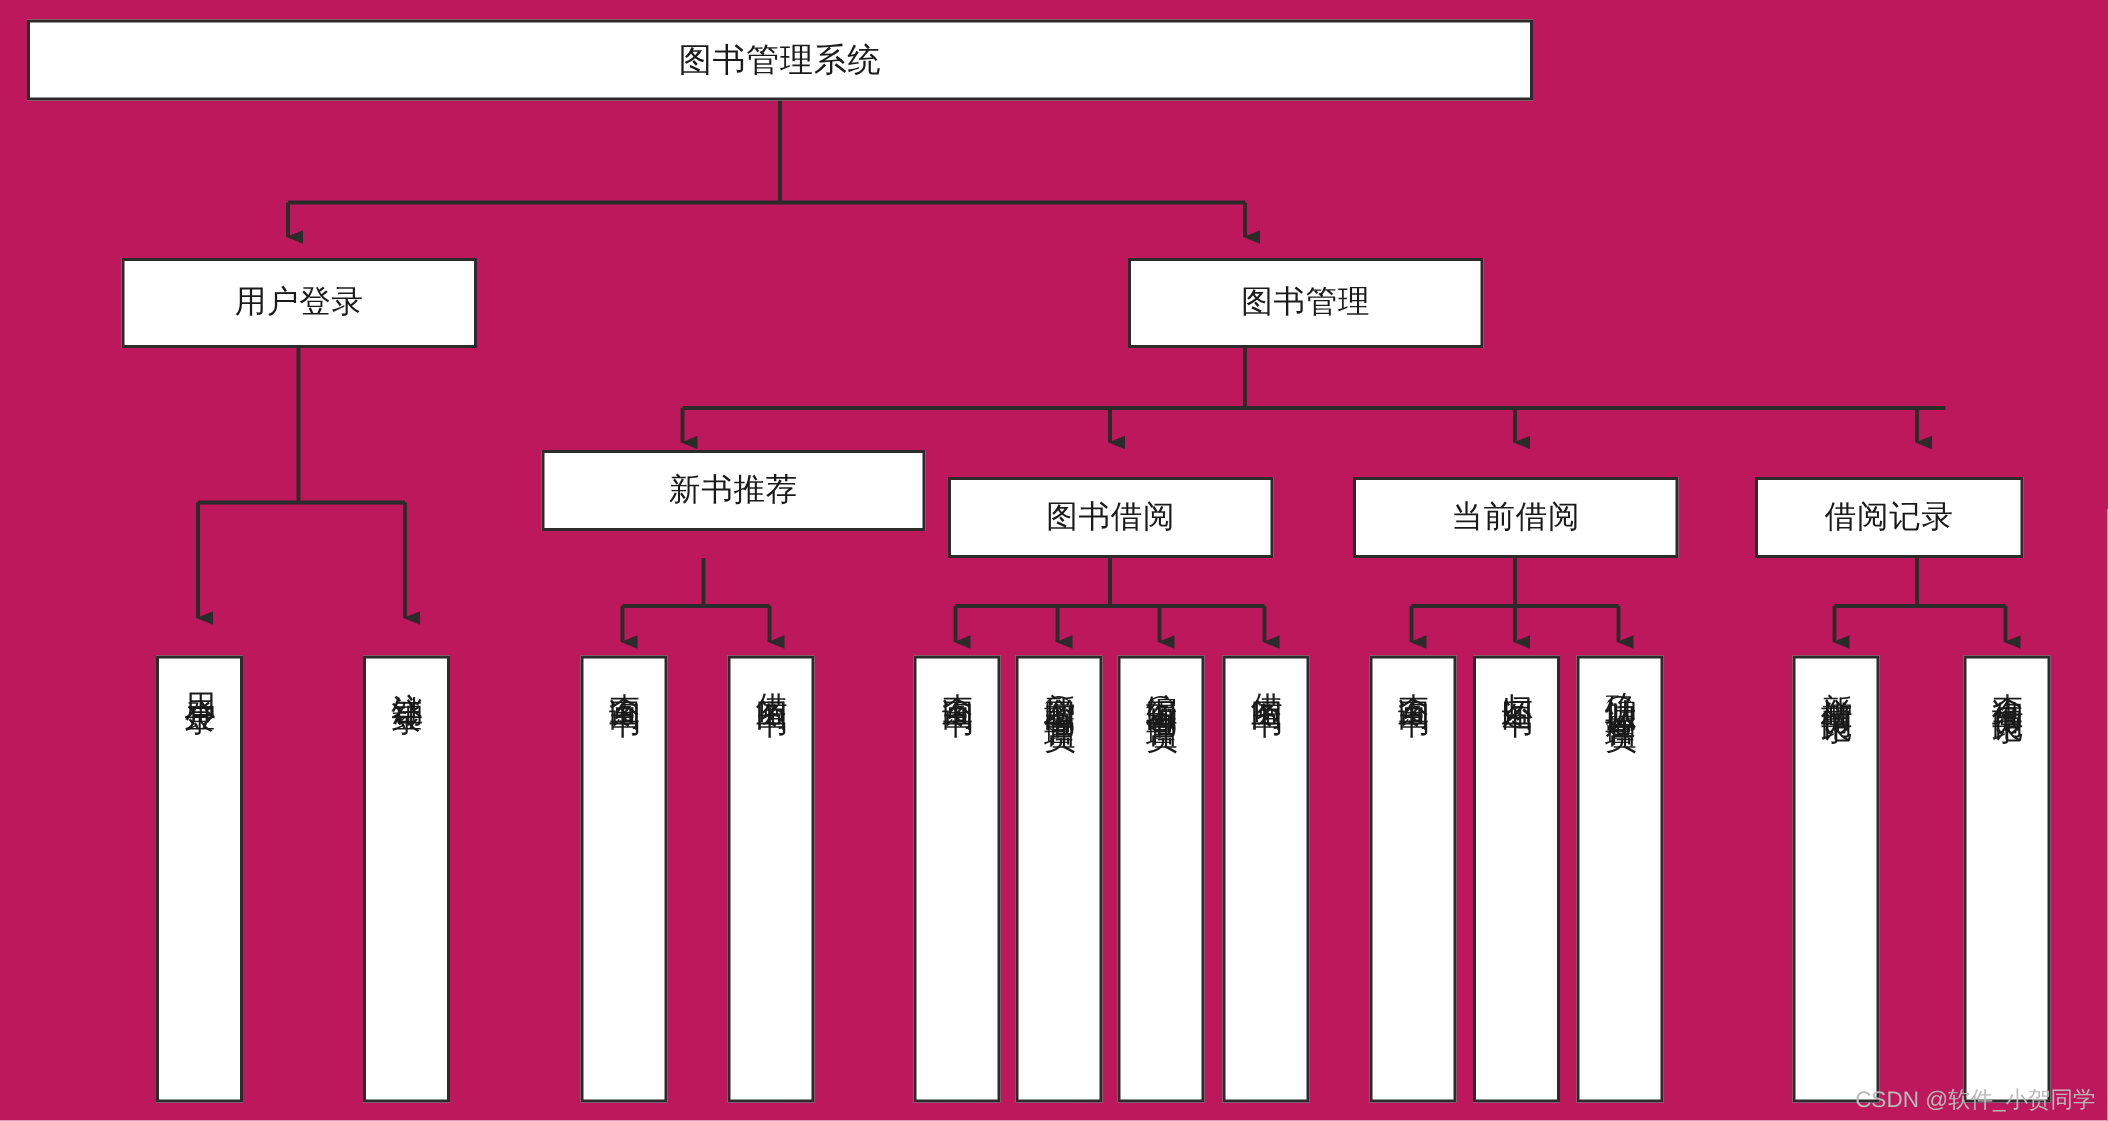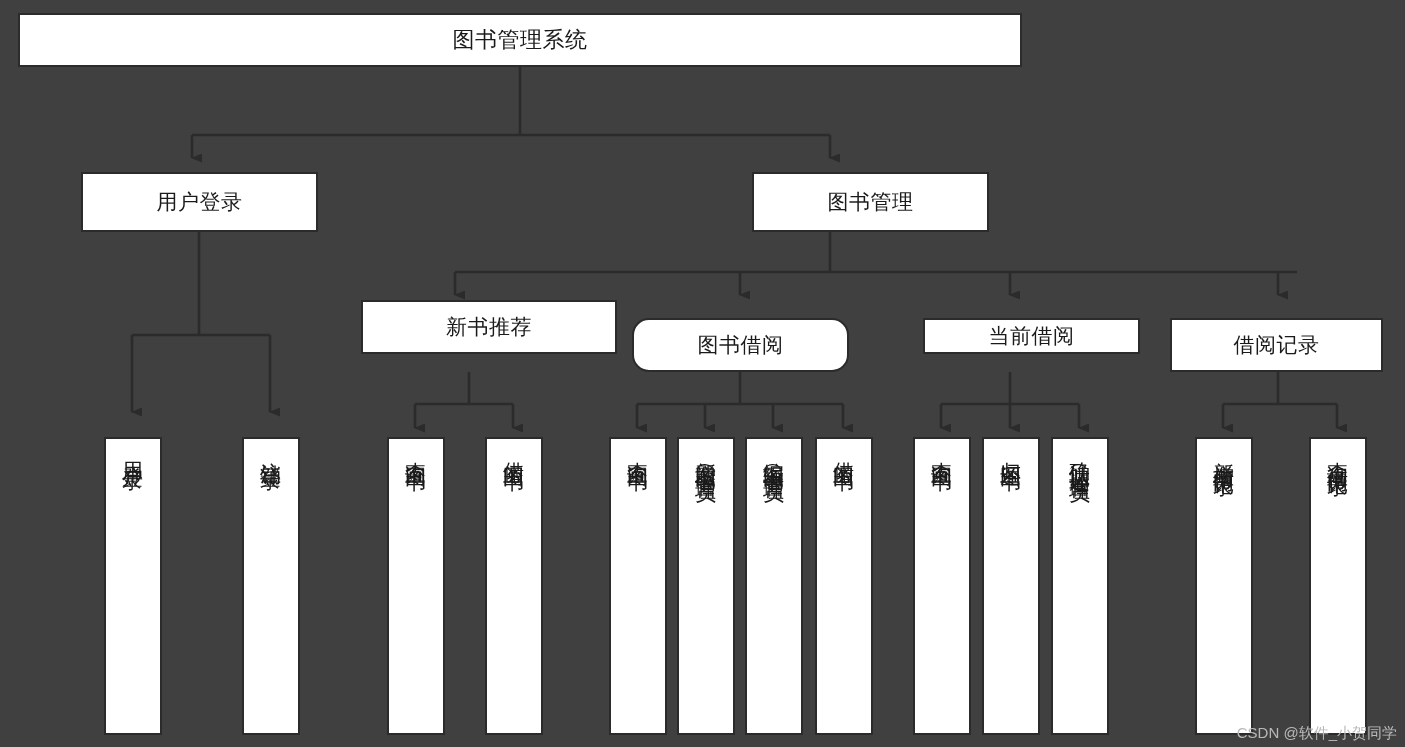--- a/index.html
+++ b/index.html
@@ -8,21 +8,21 @@
     padding: 0;
     background: #ffffff;
   }
   body {
     font-family: "Liberation Sans", "DejaVu Sans", sans-serif;
   }
   #diagram-canvas {
     position: relative;
     width: 1405px;
     height: 747px;
-    background: #404040;
+    background: #be185d;
     overflow: hidden;
   }
   #edge-layer {
     position: absolute;
     left: 0;
     top: 0;
     width: 1405px;
     height: 747px;
     pointer-events: none;
   }
@@ -140,27 +140,27 @@
   <div class="node horiz" style="left:81px; top:172px; width:237px; height:60px;">
     <span class="node-label">用户登录</span>
   </div>
   <div class="node horiz" style="left:712px; top:172px; width:237px; height:60px;margin-left:40px;">
     <span class="node-label">图书管理</span>
   </div>
 
   <div class="node horiz" style="left:361px; top:300px; width:256px; height:54px;">
     <span class="node-label">新书推荐</span>
   </div>
-  <div class="node horiz" style="left:632px; top:318px; width:217px; height:54px;border-radius:17px;">
+  <div class="node horiz" style="left:632px; top:318px; width:217px; height:54px;">
     <span class="node-label">图书借阅</span>
   </div>
-  <div class="node horiz" style="left:902px; top:318px; width:217px; height:36px;margin-left:21px;">
+  <div class="node horiz" style="left:902px; top:318px; width:217px; height:54px;">
     <span class="node-label">当前借阅</span>
   </div>
-  <div class="node horiz" style="left:1170px; top:318px; width:213px; height:54px;">
+  <div class="node horiz" style="left:1170px; top:318px; width:179px; height:54px;">
     <span class="node-label">借阅记录</span>
   </div>
 
   <div class="node leaf" style="left:104px; top:437px; width:58px; height:298px;">
     <span class="node-label">用户登录</span>
   </div>
   <div class="node leaf" style="left:242px; top:437px; width:58px; height:298px;">
     <span class="node-label">注销登录</span>
   </div>
 

